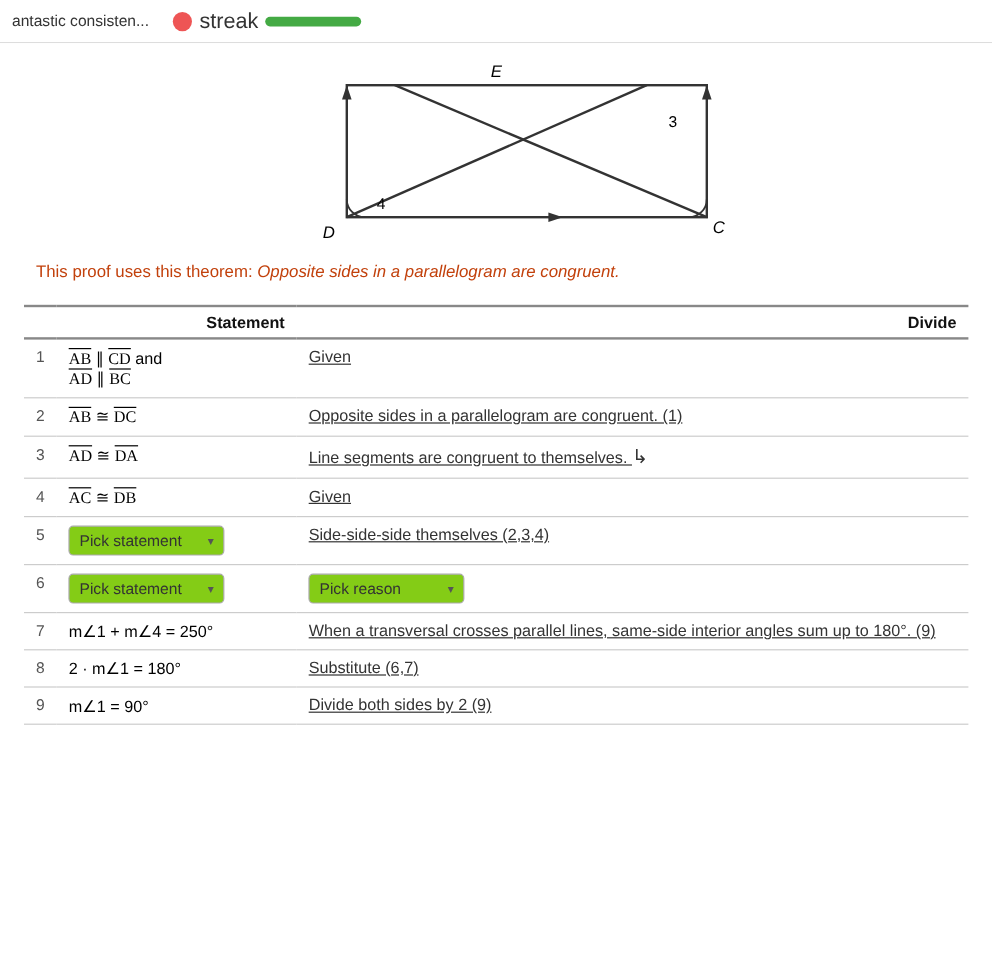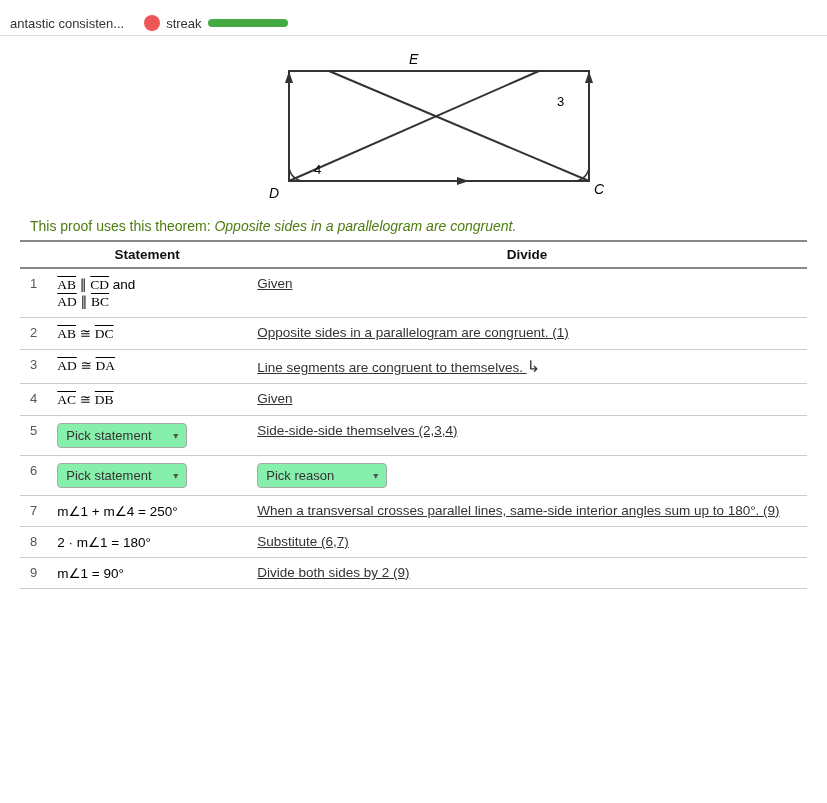--- a/index.html
+++ b/index.html
@@ -9,21 +9,21 @@
       width: 827px;
       min-height: 803px;
       overflow-x: hidden;
       font-size: 14px;
       color: #000;
     }
 
     
     .top-bar {
       display: flex;
-      align-items: flex-end;
+      align-items: center;
       padding: 4px 10px;
       background: #fff;
       border-bottom: 1px solid #ddd;
       height: 36px;
     }
     .top-bar-title {
       font-size: 13px;
       color: #333;
     }
     .streak-area {
@@ -31,64 +31,64 @@
       align-items: center;
       margin-left: 20px;
       gap: 6px;
     }
     .streak-dot {
       width: 16px; height: 16px;
       background: #e55;
       border-radius: 50%;
     }
     .streak-text {
-      font-size: 13px;
+      font-size: 18px;
       color: #333;
     }
     .streak-bar {
       width: 80px;
       height: 8px;
       background: #4a4;
       border-radius: 4px;
     }
 
     
     .diagram-area {
       display: flex;
       justify-content: center;
       padding: 10px 0 0 0;
       background: #fff;
     }
 
     
     .theorem-text {
-      padding: 12px 30px 6px 30px;
+      padding: 12px 30px 20px 30px;
       font-size: 14px;
-      color: #4d7c0f;
+      color: #c2410c;
     }
     .theorem-text em {
       font-style: italic;
       font-weight: 500;
     }
 
     
     .proof-table-wrap {
       padding: 0 20px 20px 20px;
     }
     .proof-table {
       width: 100%;
       border-collapse: collapse;
       font-size: 13.5px;
     }
     .proof-table thead tr {
       border-top: 2px solid #888;
       border-bottom: 2px solid #888;
     }
     .proof-table thead th {
-      text-align: center;
+      text-align: right;
       padding: 5px 10px;
       font-weight: bold;
       color: #111;
     }
     .proof-table tbody tr {
       border-bottom: 1px solid #ccc;
     }
     .proof-table tbody td {
       padding: 7px 10px;
       vertical-align: top;
@@ -111,21 +111,21 @@
       text-decoration: overline;
       font-family: Liberation Serif, serif;
     }
 
     
     .pick-btn {
       display: inline-flex;
       align-items: center;
       gap: 4px;
       border: 1px solid #aaa;
-      background: #86efac;
+      background: #84cc16;
       padding: 4px 8px;
       border-radius: 4px;
       cursor: pointer;
       font-size: 13px;
       color: #333;
       min-width: 130px;
       justify-content: space-between;
     }
     .chevron {
       font-size: 10px;

